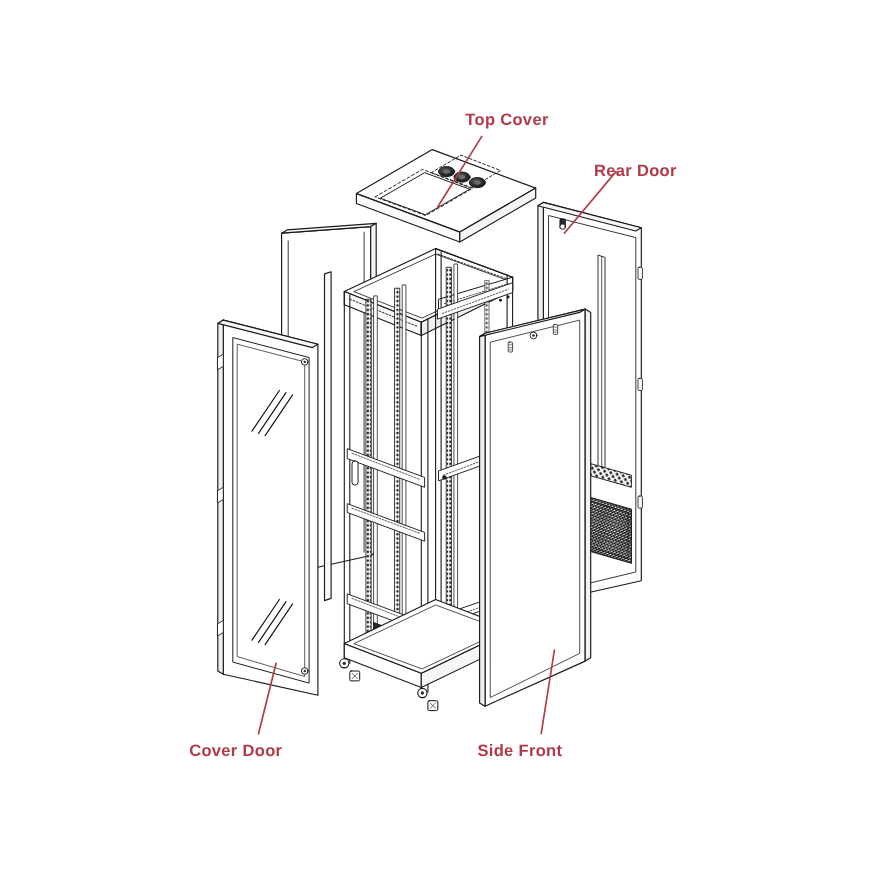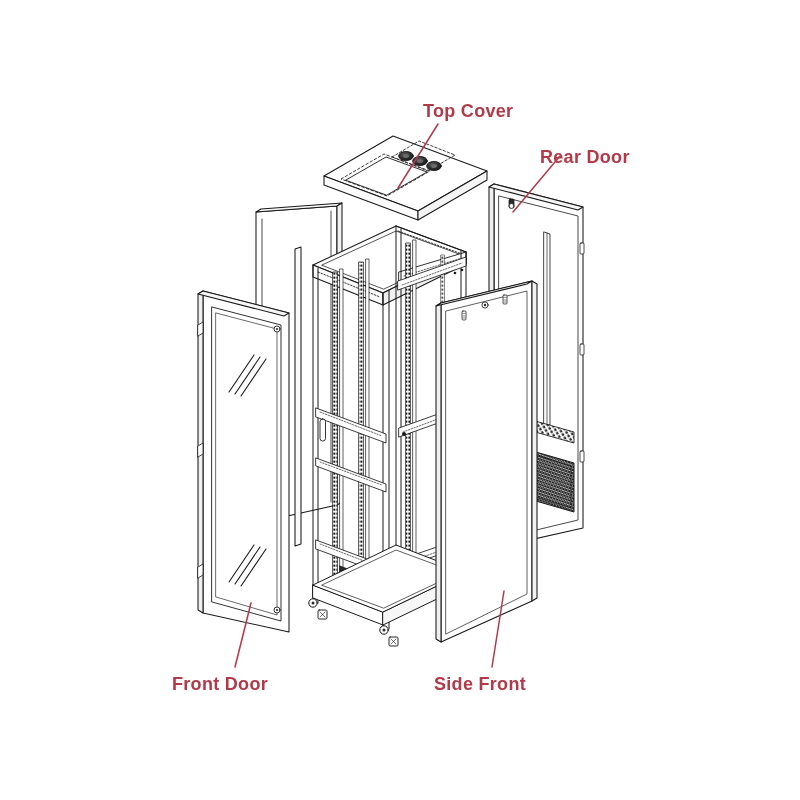--- a/index.html
+++ b/index.html
@@ -21,21 +21,21 @@
   #diagram {
     position: absolute;
     left: 0;
     top: 0;
     width: 800px;
     height: 800px;
   }
   .lbl {
     position: absolute;
     font-family: "Liberation Sans", sans-serif;
-    font-size: 18px;
+    font-size: 15px;
     font-weight: bold;
     color: #b23a48;
     letter-spacing: 0.3px;
     white-space: nowrap;
     user-select: none;
   }
   #lbl-top-cover  { left: 423px; top: 101px; }
   #lbl-rear-door  { left: 540px; top: 147px; }
   #lbl-front-door { left: 172px; top: 674px; }
   #lbl-side-panel { left: 434px; top: 674px; }
@@ -299,17 +299,17 @@
       <line x1="560" y1="156" x2="513" y2="212"></line>
       <line x1="235" y1="667" x2="251" y2="603"></line>
       <line x1="492" y1="667" x2="504" y2="591"></line>
     </g>
   </svg>
 
   <div class="lbl" id="lbl-top-cover">Top Cover</div>
 
   <div class="lbl" id="lbl-rear-door">Rear Door</div>
 
-  <div class="lbl" id="lbl-front-door">Front Door</div>
+  <div class="lbl" id="lbl-front-door">Cover Door</div>
 
   <div class="lbl" id="lbl-side-panel">Side Front</div>
 
 </div>
 
 </body></html>

